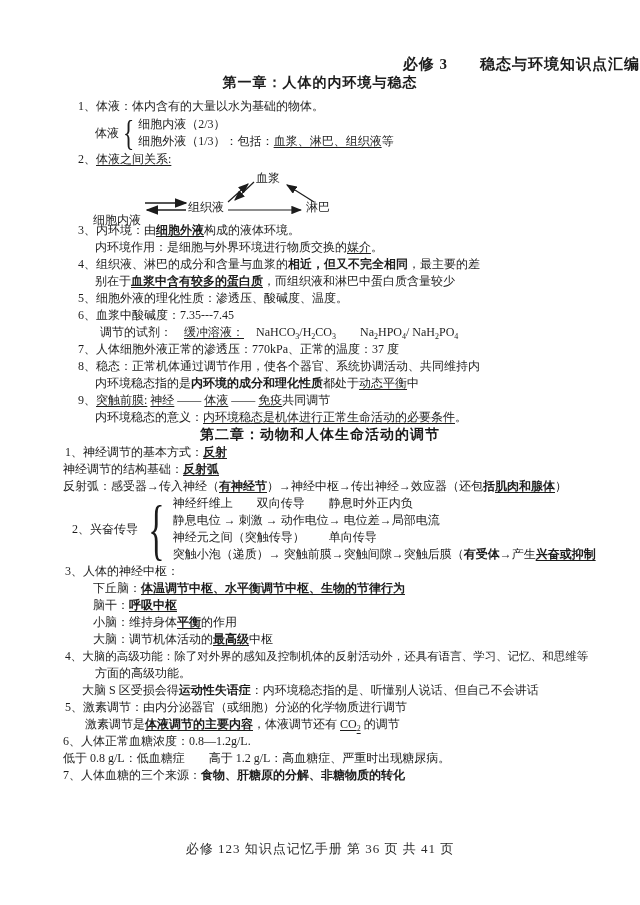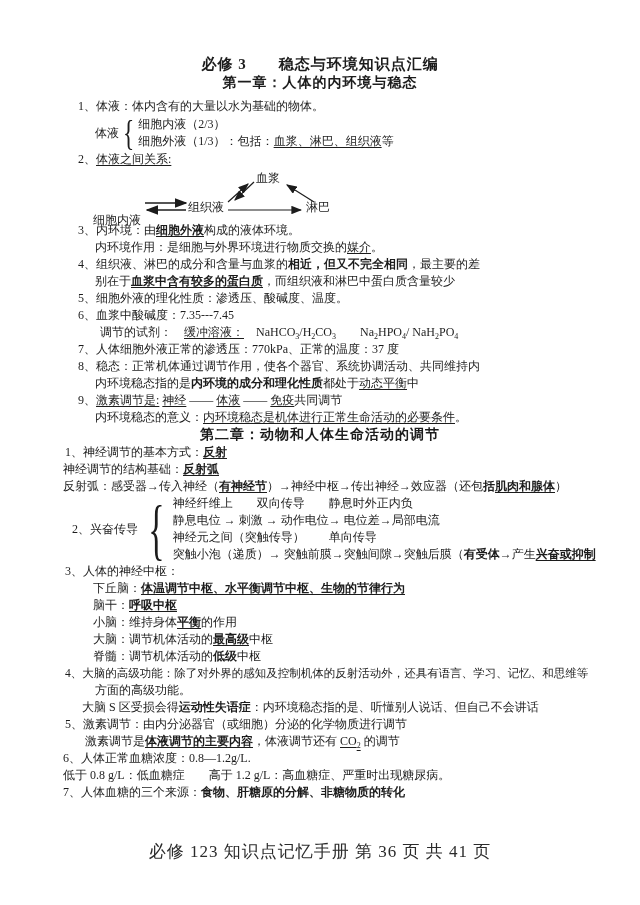--- a/index.html
+++ b/index.html
@@ -1,42 +1,42 @@
 <!DOCTYPE html>
 <html><head>
 <meta charset="utf-8">
 <style>
   html,body{margin:0;padding:0;}
   body{
     width:640px;height:905px;background:#ffffff;color:#1c1c1c;
     font-family:"Liberation Serif","DejaVu Serif",serif;
     position:relative;overflow:hidden;
   }
-  .t1{margin-top:55px;text-align:center;font-size:15px;font-weight:bold;line-height:18px;letter-spacing:1px;}
+  .t1{margin-top:55px;text-align:right;font-size:15px;font-weight:bold;line-height:18px;letter-spacing:1px;}
   .t2{text-align:center;font-size:14px;font-weight:bold;line-height:19px;letter-spacing:1px;}
   .ct{text-align:center;font-size:14px;font-weight:bold;line-height:18px;letter-spacing:1px;}
   .ln{font-size:12px;line-height:17px;white-space:nowrap;}
   .fit{font-size:11.5px;}
   .b{font-weight:bold;}
   .u{text-decoration:underline;text-underline-offset:2px;}
   sub{font-size:8px;line-height:0;}
   .m78{margin-left:78px}.m95{margin-left:95px}.m100{margin-left:100px}
   .m65{margin-left:65px}.m93{margin-left:93px}.m85{margin-left:85px}
   .m82{margin-left:82px}.m63{margin-left:63px}
   .mt6{margin-top:6px}
   .bgroup{display:flex;align-items:center;}
   .blabel{font-size:12px;white-space:nowrap;}
   .bchar{font-family:"Liberation Serif",serif;font-weight:400;line-height:1;display:inline-block;}
   .bchar.small{font-size:36px;transform:scaleX(.65);margin:0 1px;}
   .bchar.big{font-size:68px;transform:scaleX(.5);margin:0 0 0 2px;}
   .brows .ln{margin:0;}
   .diagram{position:relative;width:290px;height:52px;margin:1px 0 1px 88px;font-size:12px;}
   .dnode{position:absolute;line-height:14px;white-space:nowrap;}
   .dsvg{position:absolute;left:0;top:0;}
-  .footer{position:absolute;top:840px;left:0;width:640px;text-align:center;font-size:17px;color:#2b2b2b;letter-spacing:1px;}
+  .footer{position:absolute;top:840px;left:0;width:640px;text-align:center;font-size:13px;color:#2b2b2b;letter-spacing:1px;}
 </style>
 </head>
 <body>
 
 <div>
 
   <div class="t1">必修 3　　稳态与环境知识点汇编</div>
   <div class="t2">第一章：人体的内环境与稳态</div>
 
   <div class="ln m78 mt6"><span>1、体液：体内含有的大量以水为基础的物体。</span></div>
@@ -75,21 +75,21 @@
   <div class="ln m78"><span>3、内环境：由</span><span class="b u">细胞外液</span><span>构成的液体环境。</span></div>
   <div class="ln m95"><span>内环境作用：是细胞与外界环境进行物质交换的</span><span class="u">媒介</span><span>。</span></div>
   <div class="ln m78"><span>4、组织液、淋巴的成分和含量与血浆的</span><span class="b">相近，但又不完全相同</span><span>，最主要的差</span></div>
   <div class="ln m95"><span>别在于</span><span class="b u">血浆中含有较多的蛋白质</span><span>，而组织液和淋巴中蛋白质含量较少</span></div>
   <div class="ln m78"><span>5、细胞外液的理化性质：渗透压、酸碱度、温度。</span></div>
   <div class="ln m78"><span>6、血浆中酸碱度：7.35---7.45</span></div>
   <div class="ln m100"><span>调节的试剂：　</span><span class="u">缓冲溶液：</span><span>　NaHCO</span><sub>3</sub><span>/H</span><sub>2</sub><span>CO</span><sub>3</sub><span>　　Na</span><sub>2</sub><span>HPO</span><sub>4</sub><span>/ NaH</span><sub>2</sub><span>PO</span><sub>4</sub></div>
   <div class="ln m78"><span>7、人体细胞外液正常的渗透压：770kPa、正常的温度：37 度</span></div>
   <div class="ln m78"><span>8、稳态：正常机体通过调节作用，使各个器官、系统协调活动、共同维持内</span></div>
   <div class="ln m95"><span>内环境稳态指的是</span><span class="b">内环境的成分和理化性质</span><span>都处于</span><span class="u">动态平衡</span><span>中</span></div>
-  <div class="ln m78"><span>9、</span><span class="u">激素调节是:</span><span> </span><span class="u">神经</span><span> —— </span><span class="u">体液</span><span> —— </span><span class="u">免疫</span><span>共同调节</span></div>
+  <div class="ln m78"><span>9、</span><span class="u">突触前膜:</span><span> </span><span class="u">神经</span><span> —— </span><span class="u">体液</span><span> —— </span><span class="u">免疫</span><span>共同调节</span></div>
   <div class="ln m95"><span>内环境稳态的意义：</span><span class="u">内环境稳态是机体进行正常生命活动的必要条件</span><span>。</span></div>
 
   <div class="ct">第二章：动物和人体生命活动的调节</div>
 
   <div class="ln m65"><span>1、神经调节的基本方式：</span><span class="b u">反射</span></div>
   <div class="ln m63"><span>神经调节的结构基础：</span><span class="b u">反射弧</span></div>
   <div class="ln m63"><span>反射弧：感受器→传入神经（</span><span class="b u">有神经节</span><span>）→神经中枢→传出神经→效应器（还包</span><span class="b">括</span><span class="b u">肌肉和腺体</span><span>）</span></div>
 
   <div class="bgroup" style="margin-left:72px">
     <span class="blabel">2、兴奋传导</span>
@@ -100,21 +100,20 @@
       <div class="ln"><span>神经元之间（突触传导）　　单向传导</span></div>
       <div class="ln"><span>突触小泡（递质）→ 突触前膜→突触间隙→突触后膜（</span><span class="b">有受体</span><span>→产生</span><span class="b u">兴奋或抑制</span></div>
     </div>
   </div>
 
   <div class="ln m65"><span>3、人体的神经中枢：</span></div>
   <div class="ln m93"><span>下丘脑：</span><span class="b u">体温调节中枢、水平衡调节中枢、生物的节律行为</span></div>
   <div class="ln m93"><span>脑干：</span><span class="b u">呼吸中枢</span></div>
   <div class="ln m93"><span>小脑：维持身体</span><span class="b u">平衡</span><span>的作用</span></div>
   <div class="ln m93"><span>大脑：调节机体活动的</span><span class="b u">最高级</span><span>中枢</span></div>
-  <div class="ln m93"><span>脊髓：调节机体活动的</span><span class="b">低级</span><span>中枢</span></div>
   <div class="ln m65 fit"><span>4、大脑的高级功能：除了对外界的感知及控制机体的反射活动外，还具有语言、学习、记忆、和思维等</span></div>
   <div class="ln m95"><span>方面的高级功能。</span></div>
   <div class="ln m82"><span>大脑 S 区受损会得</span><span class="b">运动性失语症</span><span>：内环境稳态指的是、听懂别人说话、但自己不会讲话</span></div>
   <div class="ln m65"><span>5、激素调节：由内分泌器官（或细胞）分泌的化学物质进行调节</span></div>
   <div class="ln m85"><span>激素调节是</span><span class="b u">体液调节的主要内容</span><span>，体液调节还有 </span><span class="u">CO</span><sub class="u">2</sub><span> 的调节</span></div>
   <div class="ln m63"><span>6、人体正常血糖浓度：0.8—1.2g/L.</span></div>
   <div class="ln m63"><span>低于 0.8 g/L：低血糖症　　高于 1.2 g/L：高血糖症、严重时出现糖尿病。</span></div>
   <div class="ln m63"><span>7、人体血糖的三个来源：</span><span class="b">食物、肝糖原的分解、非糖物质的转化</span></div>
 
   <div class="footer">必修 123 知识点记忆手册 第 36 页 共 41 页</div>

